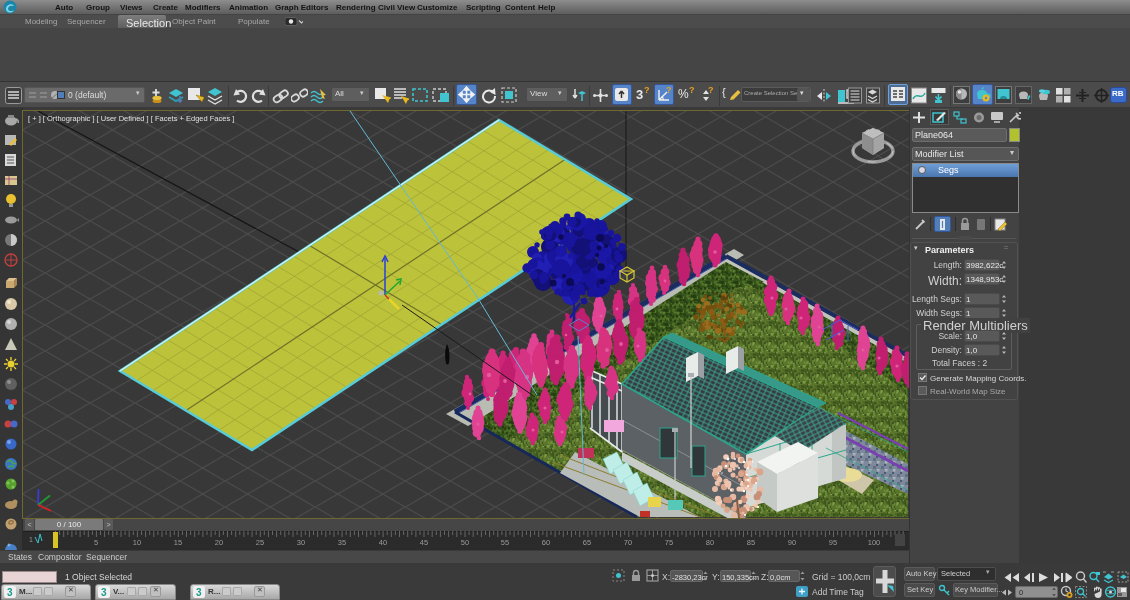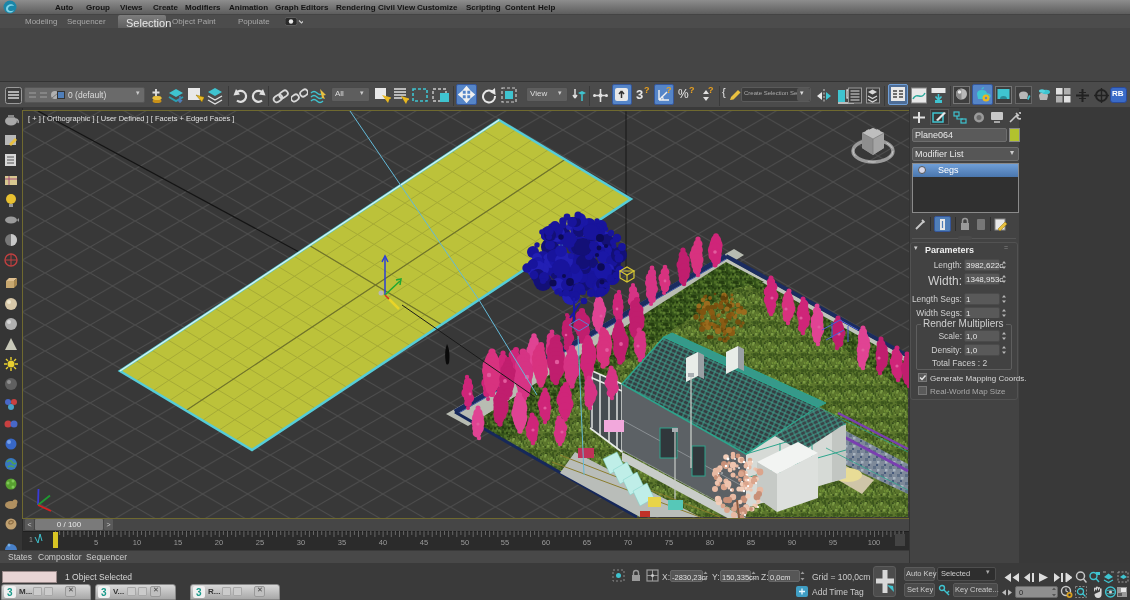--- a/index.html
+++ b/index.html
@@ -1511,21 +1511,21 @@
 <svg class="abs" style="left:1000px;top:293px" width="8" height="12" viewBox="0 0 8 12">
     <path d="M2 4.5l2-2.5 2 2.5zM2 7.5l2 2.5 2-2.5z" fill="#b8b8b8"></path>
   </svg>
 <div class="abs" style="left:962px;top:308px;font-size:8.5px;color:#d0d0d0;font-weight:normal;white-space:nowrap;text-align:right;transform:translateX(-100%)">Width Segs:</div>
 <div class="abs" style="left:964px;top:307px;width:36px;height:12px;background:#595959;border:1px solid #4a4a4a;border-radius:2px"></div>
 <div class="abs" style="left:966px;top:308.5px;font-size:8px;color:#e8e8e8;font-weight:normal;white-space:nowrap;">1</div>
 <svg class="abs" style="left:1000px;top:307px" width="8" height="12" viewBox="0 0 8 12">
     <path d="M2 4.5l2-2.5 2 2.5zM2 7.5l2 2.5 2-2.5z" fill="#b8b8b8"></path>
   </svg>
 <div class="abs" style="left:916px;top:324px;width:96px;height:46px;border:1px solid #5e5e5e;border-radius:2px"></div>
-<div class="abs" style="left:921px;top:318px;font-size:10px;color:#d0d0d0;font-weight:normal;white-space:nowrap;background:#414141;padding:0 2px">Render Multipliers</div>
+<div class="abs" style="left:921px;top:318px;font-size:13px;color:#d0d0d0;font-weight:normal;white-space:nowrap;background:#414141;padding:0 2px">Render Multipliers</div>
 <div class="abs" style="left:962px;top:331px;font-size:8.5px;color:#d0d0d0;font-weight:normal;white-space:nowrap;text-align:right;transform:translateX(-100%)">Scale:</div>
 <div class="abs" style="left:964px;top:330px;width:36px;height:12px;background:#595959;border:1px solid #4a4a4a;border-radius:2px"></div>
 <div class="abs" style="left:966px;top:331.5px;font-size:8px;color:#e8e8e8;font-weight:normal;white-space:nowrap;">1,0</div>
 <svg class="abs" style="left:1000px;top:330px" width="8" height="12" viewBox="0 0 8 12">
     <path d="M2 4.5l2-2.5 2 2.5zM2 7.5l2 2.5 2-2.5z" fill="#b8b8b8"></path>
   </svg>
 <div class="abs" style="left:962px;top:345px;font-size:8.5px;color:#d0d0d0;font-weight:normal;white-space:nowrap;text-align:right;transform:translateX(-100%)">Density:</div>
 <div class="abs" style="left:964px;top:344px;width:36px;height:12px;background:#595959;border:1px solid #4a4a4a;border-radius:2px"></div>
 <div class="abs" style="left:966px;top:345.5px;font-size:8px;color:#e8e8e8;font-weight:normal;white-space:nowrap;">1,0</div>
 <svg class="abs" style="left:1000px;top:344px" width="8" height="12" viewBox="0 0 8 12">
@@ -1834,21 +1834,21 @@
 <div class="abs" style="left:937px;top:567px;width:59px;height:14px;background:#2e2e2e;border:1px solid #4e4e4e;border-radius:2px"></div>
 <div class="abs" style="left:941px;top:569px;font-size:7.5px;color:#cccccc;font-weight:normal;white-space:nowrap;">Selected</div>
 <div class="abs" style="left:986px;top:568px;font-size:7px;color:#aaaaaa;font-weight:normal;white-space:nowrap;">▾</div>
 <div class="abs" style="left:904px;top:583px;width:31px;height:14px;background:#4a4a4a;border:1px solid #5a5a5a;border-radius:2px"></div>
 <div class="abs" style="left:907px;top:585px;font-size:7.5px;color:#cccccc;font-weight:normal;white-space:nowrap;">Set Key</div>
 <svg class="abs" style="left:938px;top:584px" width="13" height="13" viewBox="0 0 13 13">
     <circle cx="4" cy="4" r="2.5" fill="none" stroke="#3fc4d0" stroke-width="1.4"></circle>
     <path d="M6 6l5 5M9 9l2-2" stroke="#3fc4d0" stroke-width="1.4"></path>
   </svg>
 <div class="abs" style="left:953px;top:583px;width:45px;height:14px;background:#4a4a4a;border:1px solid #5a5a5a;border-radius:2px"></div>
-<div class="abs" style="left:955px;top:585px;font-size:7.5px;color:#cccccc;font-weight:normal;white-space:nowrap;">Key Create...</div>
+<div class="abs" style="left:955px;top:585px;font-size:7.5px;color:#cccccc;font-weight:normal;white-space:nowrap;">Key Modifier...</div>
 <svg class="abs" style="left:1002px;top:571px" width="70" height="13" viewBox="0 0 70 13">
     <path d="M1 2v9M2.5 6.5L9 2v9zM10.5 6.5L17 2v9z" fill="#ddd" transform="translate(0,0)"></path>
     <path d="M20 2v9M28 2l-6 4.5L28 11zM30 2v9h2V2z" fill="#ddd"></path>
     <path d="M37 2l9 4.5L37 11z" fill="#ddd"></path>
     <path d="M52 2l6 4.5L52 11zM59 2v9h2V2z" fill="#ddd"></path>
     <path d="M64 2l6 4.5L64 11zM71 2l6 4.5L71 11zM78 2v9" fill="#ddd" stroke="#ddd" stroke-width="1"></path>
   </svg>
 <svg class="abs" style="left:1001px;top:587px" width="12" height="11" viewBox="0 0 12 11">
     <path d="M1 5.5l4-3v6zM11 5.5l-4-3v6z" fill="#bbb"></path>
   </svg>

